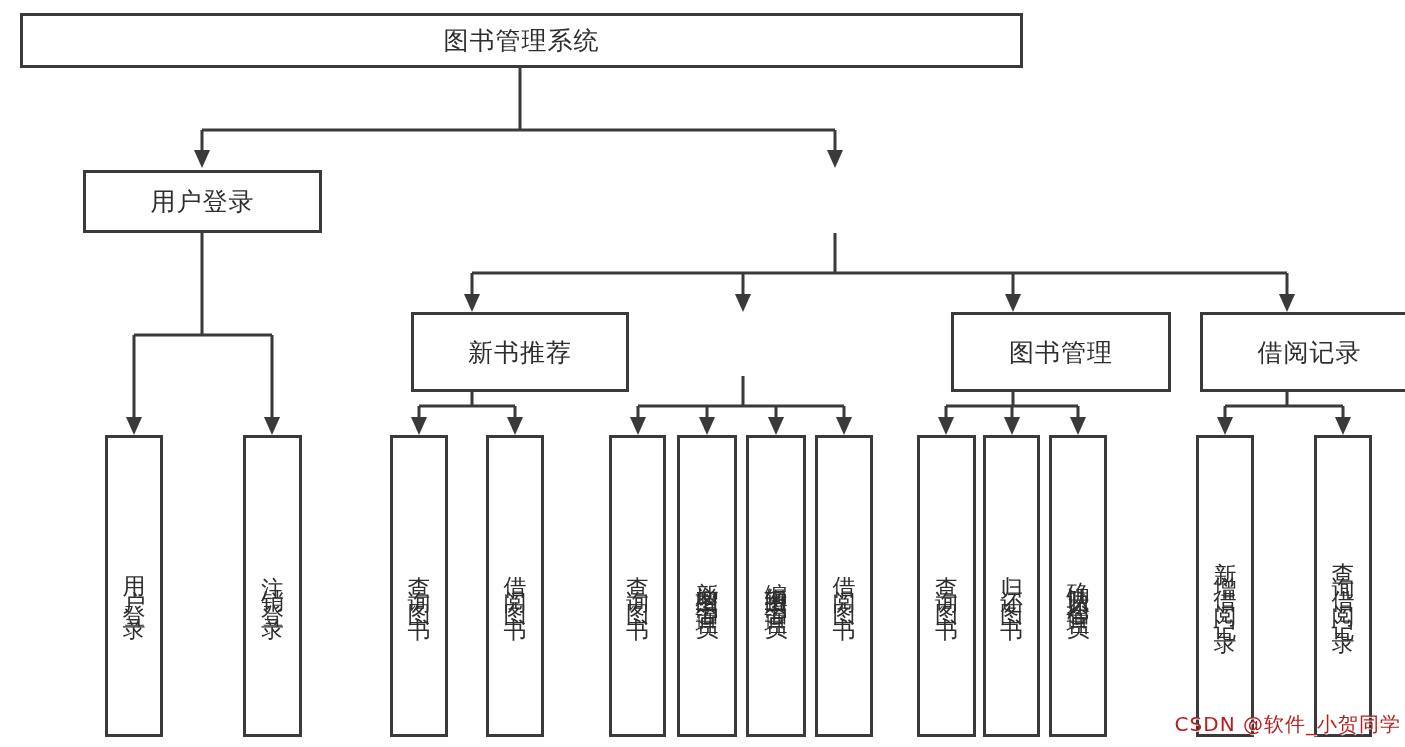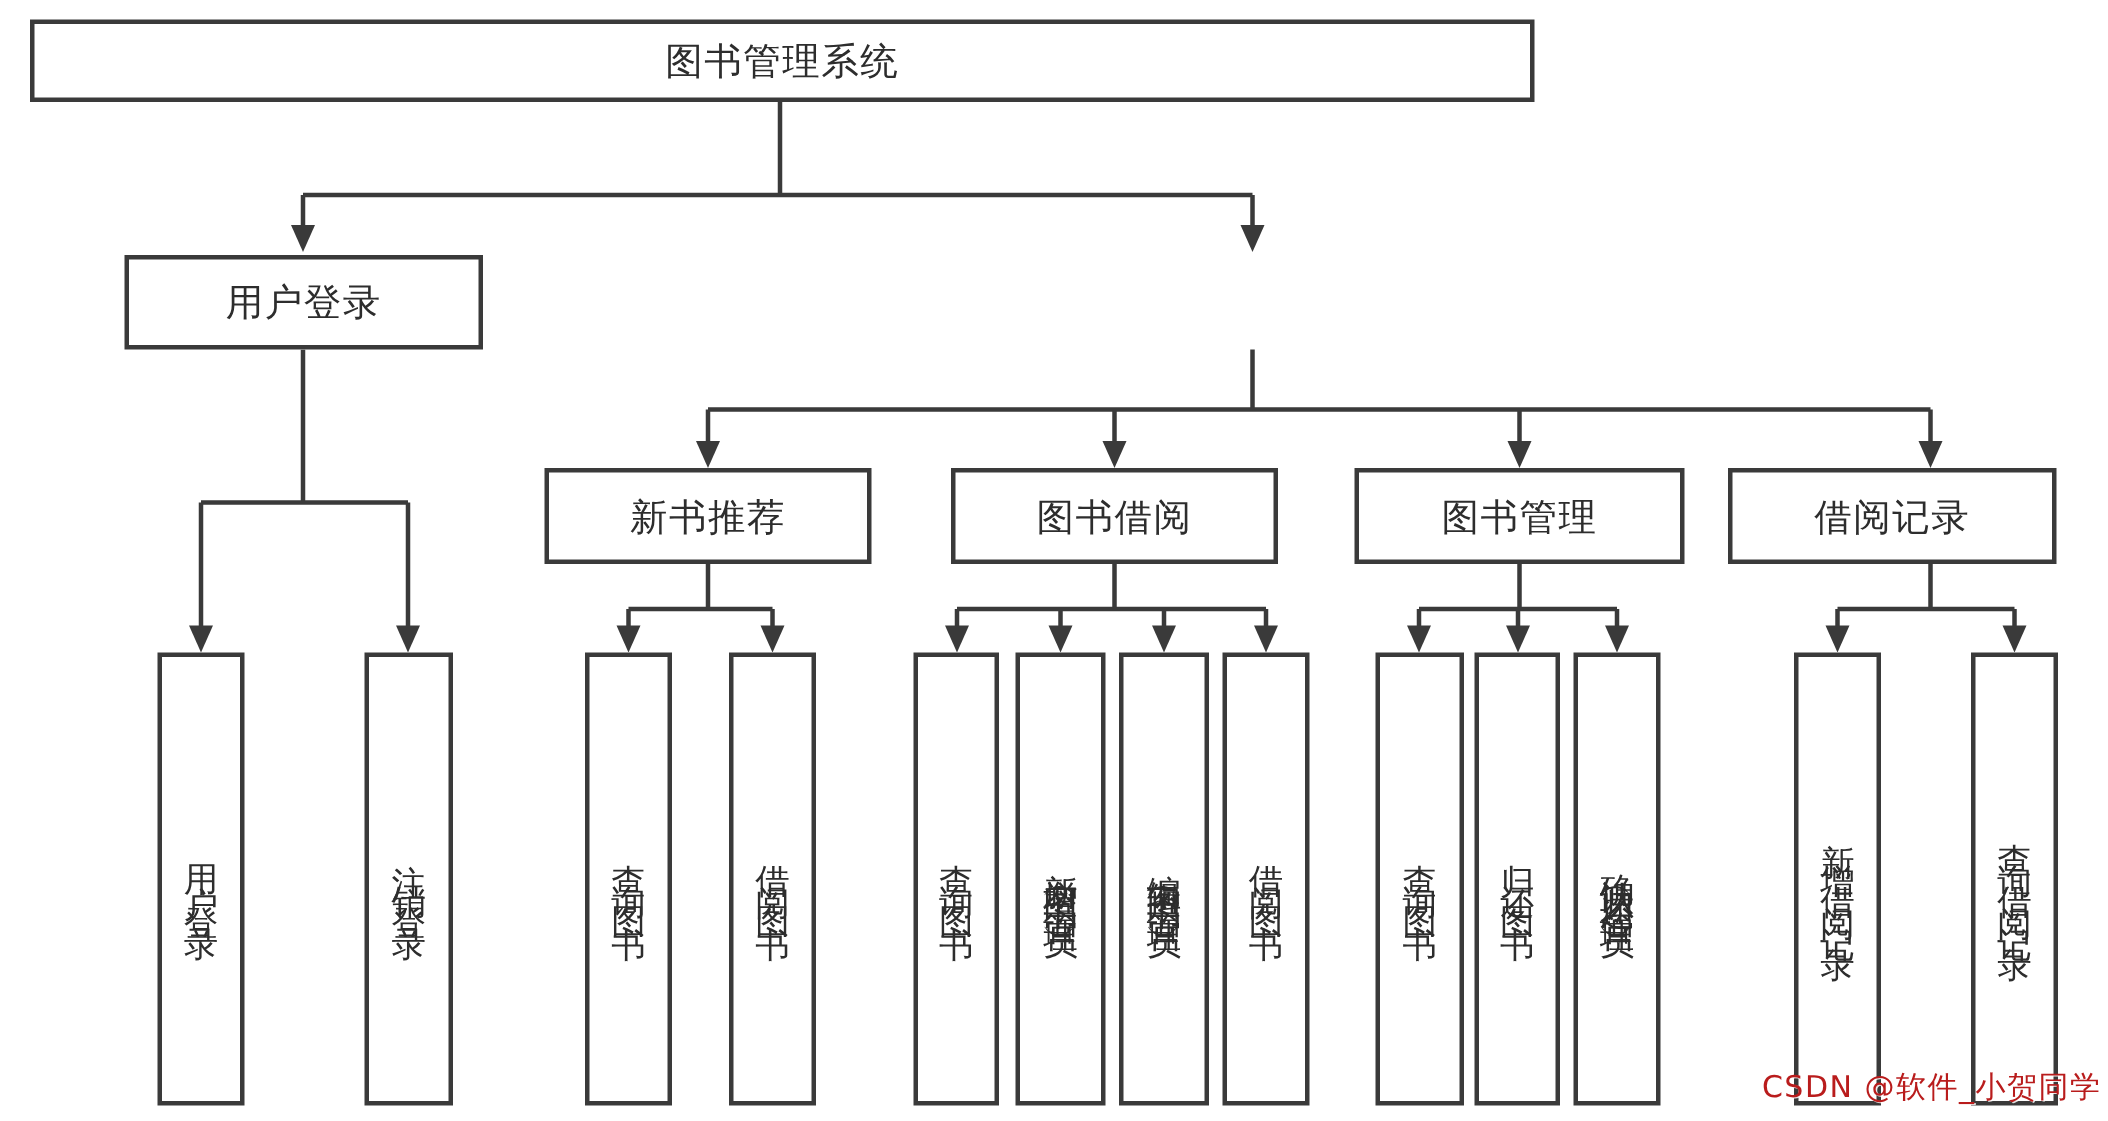--- a/index.html
+++ b/index.html
@@ -6,25 +6,24 @@
   .canvas{
     position:relative;width:1405px;height:747px;background:#ffffff;
     font-family:"DejaVu Sans","Liberation Sans",sans-serif;
     color:#2d2d2d;overflow:hidden;
   }
   .wires{position:absolute;left:0;top:0;width:1405px;height:747px;}
   .box{
     position:absolute;background:#ffffff;border:3px solid #3a3a3a;
     box-sizing:border-box;display:flex;align-items:center;justify-content:center;
     text-align:right;
-    font-family:Liberation Serif, serif;
   }
   .root{left:20px;top:13px;width:1003px;height:55px;font-size:25px;letter-spacing:1px;}
   .l2{top:170px;height:63px;font-size:25px;letter-spacing:1px;}
-  .l3{top:312px;height:64px;font-size:25px;letter-spacing:1px;}
+  .l3{top:312px;height:80px;font-size:25px;letter-spacing:1px;margin-left:48px;}
   .vbox{top:435px;height:302px;}
   .vbox span{
     writing-mode:vertical-rl;text-orientation:mixed;
     font-size:23px;letter-spacing:14px;line-height:1;
     display:block;
   }
   .vbox span.tight{letter-spacing:5px;}
   .watermark{
     position:absolute;right:4px;top:711px;z-index:5;
     font-size:20px;color:#b91c1c;letter-spacing:1px;
@@ -75,21 +74,20 @@
       <polygon points="1217,417 1233,417 1225,435"></polygon>
       <polygon points="1335,417 1351,417 1343,435"></polygon>
     </g>
   </svg>
 
   <div class="box root">图书管理系统</div>
 
   <div class="box l2" style="left:83px;width:239px">用户登录</div>
 
   <div class="box l3" style="left:363px;width:218px">新书推荐</div>
-  <div class="box l3" style="left:634px;width:218px">图书借阅</div>
   <div class="box l3" style="left:903px;width:220px">图书管理</div>
   <div class="box l3" style="left:1152px;width:219px">借阅记录</div>
 
   <div class="box vbox" style="left:105px;width:58px">
     <span>用户登录</span>
   </div>
   <div class="box vbox" style="left:243px;width:59px">
     <span>注销登录</span>
   </div>
 

